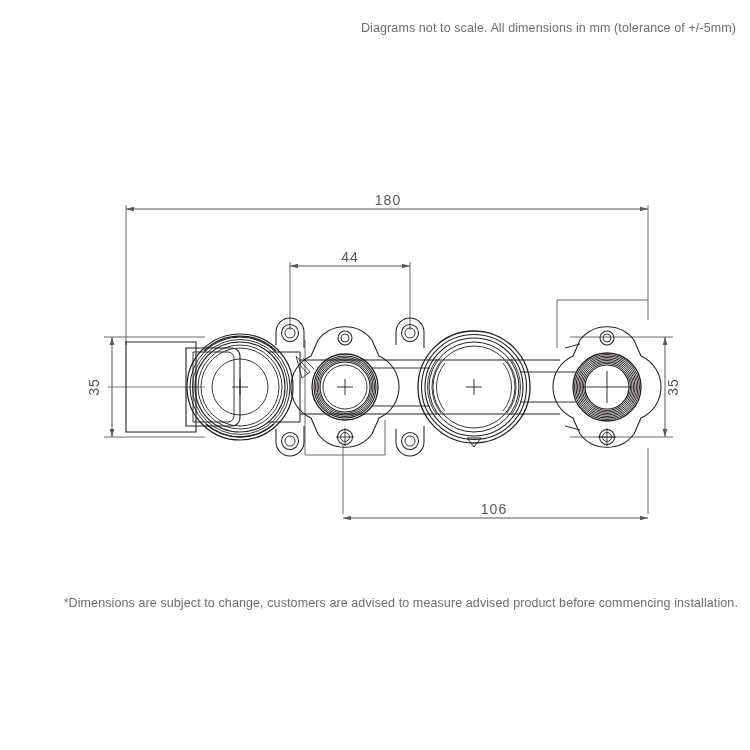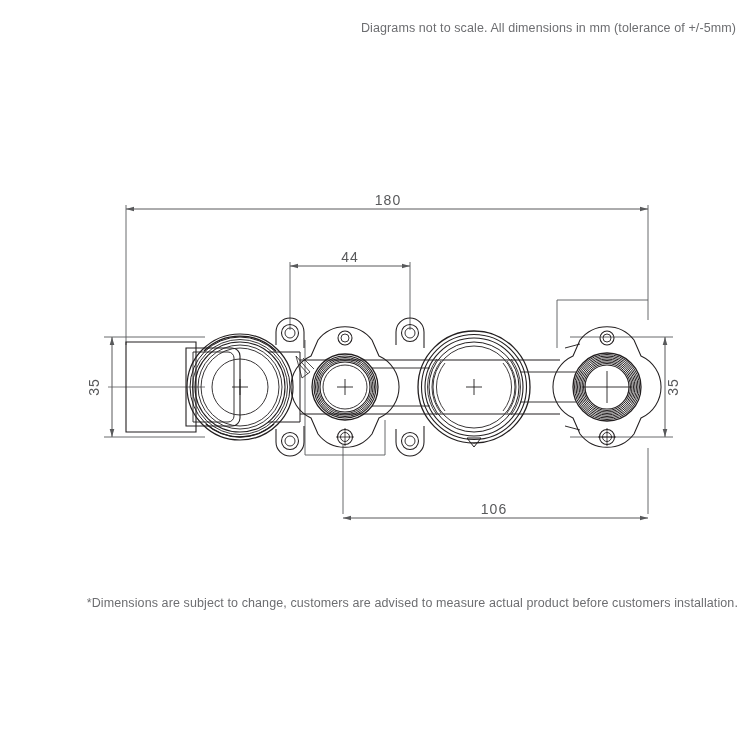--- a/index.html
+++ b/index.html
@@ -284,14 +284,14 @@
         </g>
       </g>
 
       <g stroke-width="0.95">
         <path d="M 565 348 L 580 344"></path>
         <path d="M 565 426 L 580 430"></path>
       </g>
     </g>
   </svg>
 
-  <div class="note-bottom">*Dimensions are subject to change, customers are advised to measure actual product before customers installation.</div>
+  <div class="note-bottom">*Dimensions are subject to change, customers are advised to measure advised product before commencing installation.</div>
 </div>
 
 </body></html>

